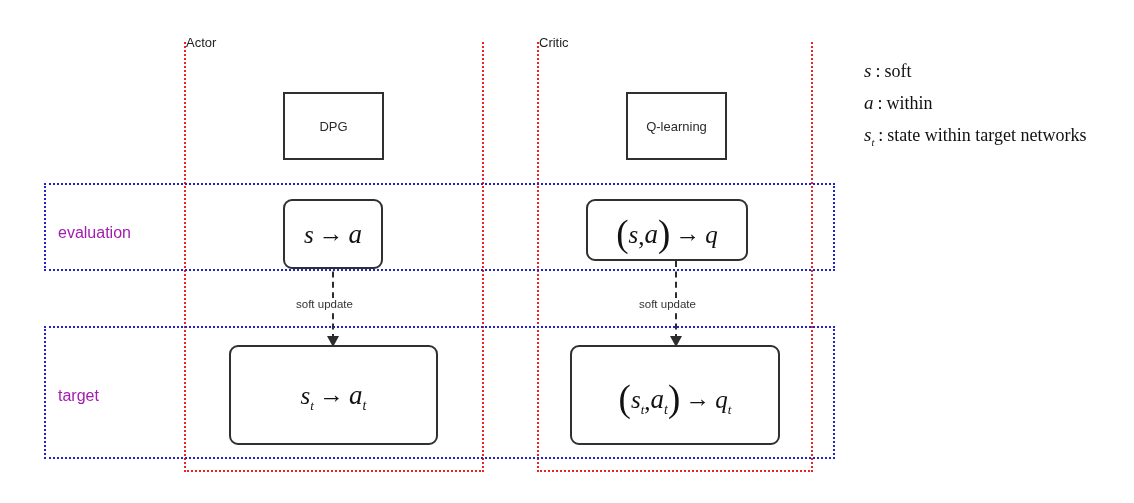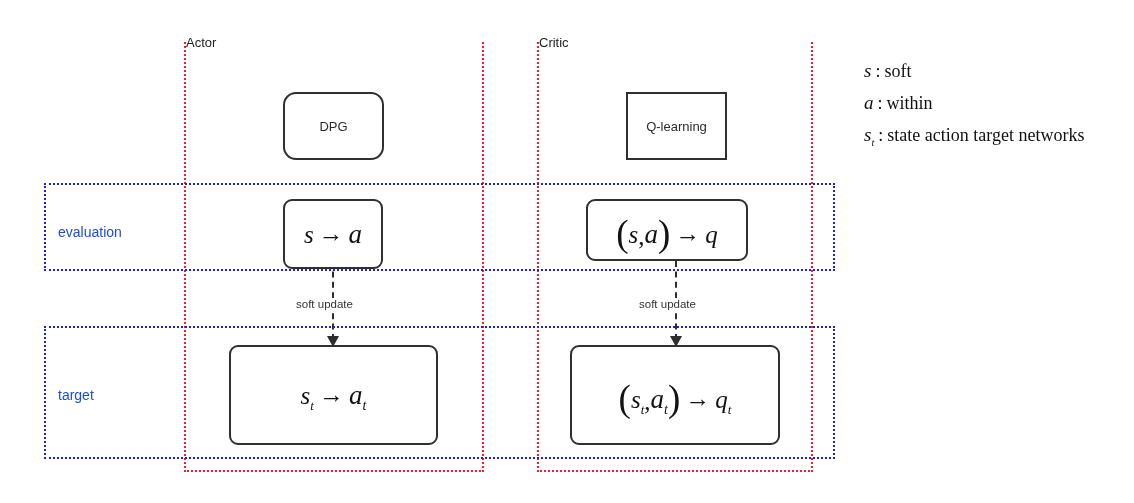--- a/index.html
+++ b/index.html
@@ -38,22 +38,22 @@
     left: 0;
     width: 100%;
     font-size: 13px;
     color: #222222;
     background: #ffffff;
     line-height: 16px;
     z-index: 6;
   }
   .row-label {
     position: absolute;
-    font-size: 14px;
-    color: #1d4ed8;
+    font-size: 16px;
+    color: #a21caf;
     z-index: 6;
     white-space: nowrap;
   }
 
   
   .box {
     position: absolute;
     border: 2px solid #303030;
     box-sizing: border-box;
     background: #ffffff;
@@ -180,21 +180,21 @@
   <div class="red-frame" style="left:537px; top:42px; width:276px; height:430px;">
     <div class="frame-title">Critic</div>
   </div>
 
   <div class="blue-frame" style="left:44px; top:183px; width:791px; height:88px;"></div>
   <div class="row-label" style="left:58px; top:224px;">evaluation</div>
 
   <div class="blue-frame" style="left:44px; top:326px; width:791px; height:133px;"></div>
   <div class="row-label" style="left:58px; top:387px;">target</div>
 
-  <div class="box sharp" style="left:283px; top:92px; width:101px; height:68px;border-radius:13px;">
+  <div class="box sharp" style="left:283px; top:92px; width:101px; height:68px;">
     <span class="box-label">DPG</span>
   </div>
 
   <div class="box sharp" style="left:626px; top:92px; width:101px; height:68px;">
     <span class="box-label">Q-learning</span>
   </div>
 
   <div class="box round" style="left:283px; top:199px; width:100px; height:70px;">
     <span class="math">
       <span class="v">s</span><span class="arrow">→</span><span class="v big">a</span>
@@ -237,18 +237,18 @@
 
     <div class="legend-row">
       <span class="legend-sym"><span>a</span></span>
       <span class="legend-text">:</span>
       <span class="legend-text">within</span>
     </div>
 
     <div class="legend-row">
       <span class="legend-sym"><span>s</span><sub>t</sub></span>
       <span class="legend-text">:</span>
-      <span class="legend-text">state action target networks</span>
+      <span class="legend-text">state within target networks</span>
     </div>
 
   </div>
 
 </div>
 
 </body></html>

